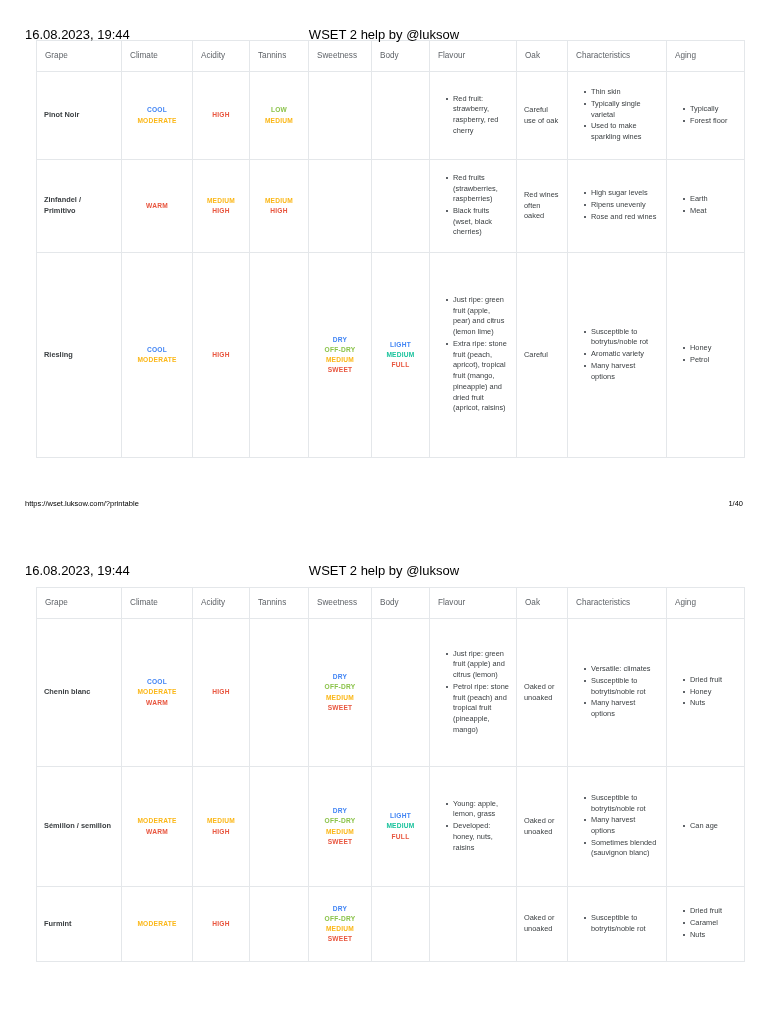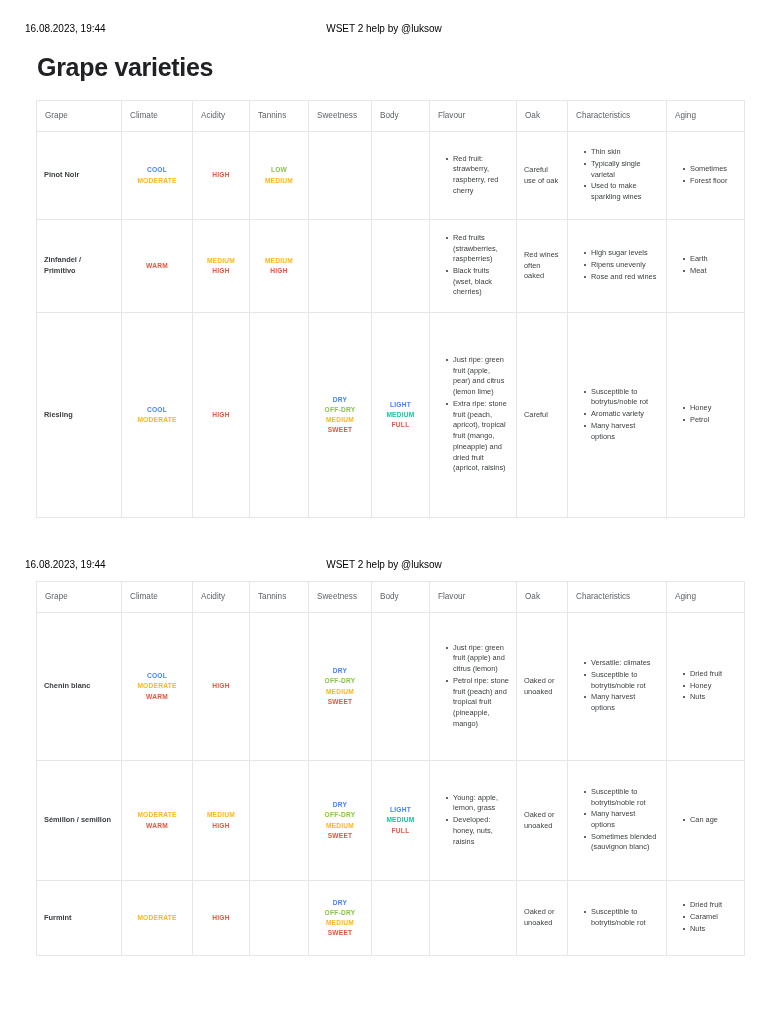--- a/index.html
+++ b/index.html
@@ -19,23 +19,23 @@
     box-sizing: border-box;
     padding: 0 25px;
     position: relative;
   }
   .page-1 { height: 536px; }
   .page-2 { height: 488px; }
 
   .print-header {
     display: flex;
     align-items: center;
-    font-size: 10px;
+    font-size: 13px;
     color: #000;
-    padding-top: 22px;
+    padding-top: 28px;
     height: 12px;
   }
   .print-header .ph-left { width: 33%; text-align: left; }
   .print-header .ph-center { width: 34%; text-align: center; }
   .print-header .ph-right { width: 33%; text-align: right; }
 
   .print-footer {
     display: flex;
     align-items: center;
     font-size: 7.5px;
@@ -143,21 +143,20 @@
 <body>
 
 <div class="page page-1">
 
   <div class="print-header">
     <div class="ph-left">16.08.2023, 19:44</div>
     <div class="ph-center">WSET 2 help by @luksow</div>
     <div class="ph-right"></div>
   </div>
 
-  <h1 class="title">Grape varieties</h1>
 
   <table class="grape-table">
     <colgroup>
       <col class="c-grape">
         <col class="c-climate">
         <col class="c-acidity">
         <col class="c-tannins">
       <col class="c-sweet">
         <col class="c-body">
         <col class="c-flavour">
@@ -209,21 +208,21 @@
           <td class="plain-cell">Careful use of oak</td>
           <td>
             <ul class="cell-list">
               <li>Thin skin</li>
               <li>Typically single varietal</li>
               <li>Used to make sparkling wines</li>
             </ul>
           </td>
           <td>
             <ul class="cell-list">
-              <li>Sometimes</li>
+              <li>Typically</li>
               <li>Forest floor</li>
             </ul>
           </td>
         </tr>
         <tr style="height: 93px;">
           <td class="grape-name">Zinfandel / Primitivo</td>
           <td class="center-cell">
             <span class="tag-stack">
               <span class="tag" style="color: rgb(232, 85, 62);">WARM</span>
             </span>
@@ -309,20 +308,24 @@
           <td>
             <ul class="cell-list">
               <li>Honey</li>
               <li>Petrol</li>
             </ul>
           </td>
         </tr>
       </tbody>
   </table>
 
+  <div class="print-footer">
+    <div class="pf-left">https://wset.luksow.com/?printable</div>
+    <div class="pf-right">1/40</div>
+  </div>
 </div>
 
 <div class="page page-2">
 
   <div class="print-header">
     <div class="ph-left">16.08.2023, 19:44</div>
     <div class="ph-center">WSET 2 help by @luksow</div>
     <div class="ph-right"></div>
   </div>
 

